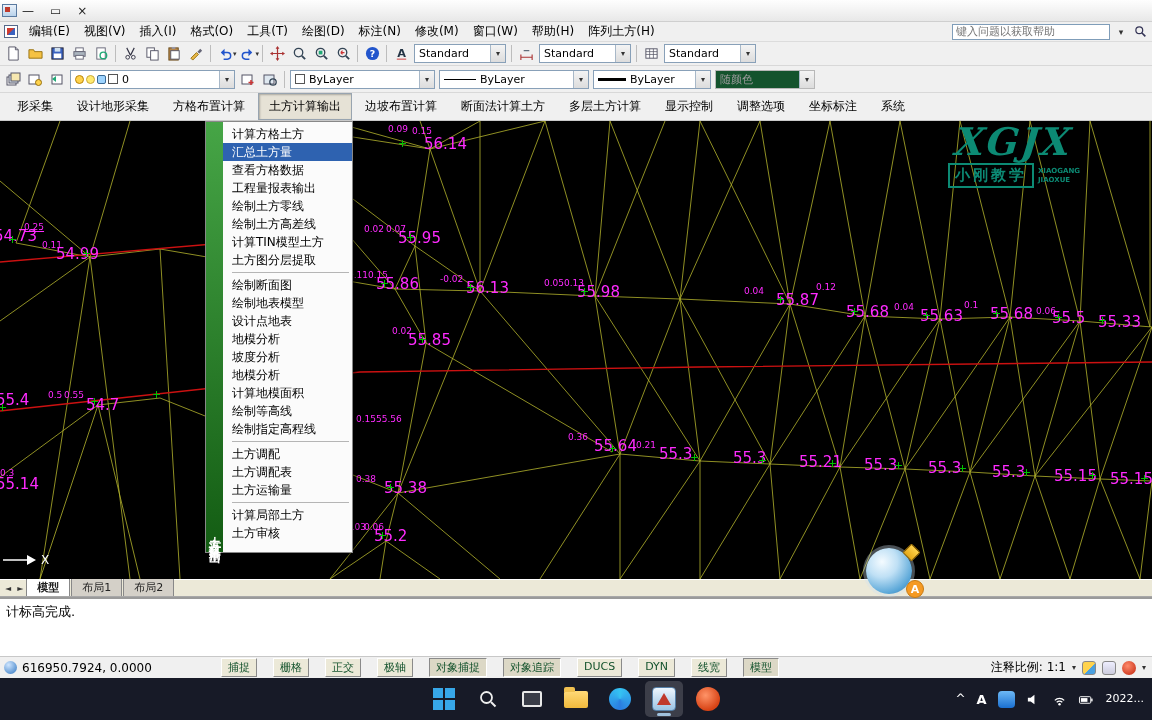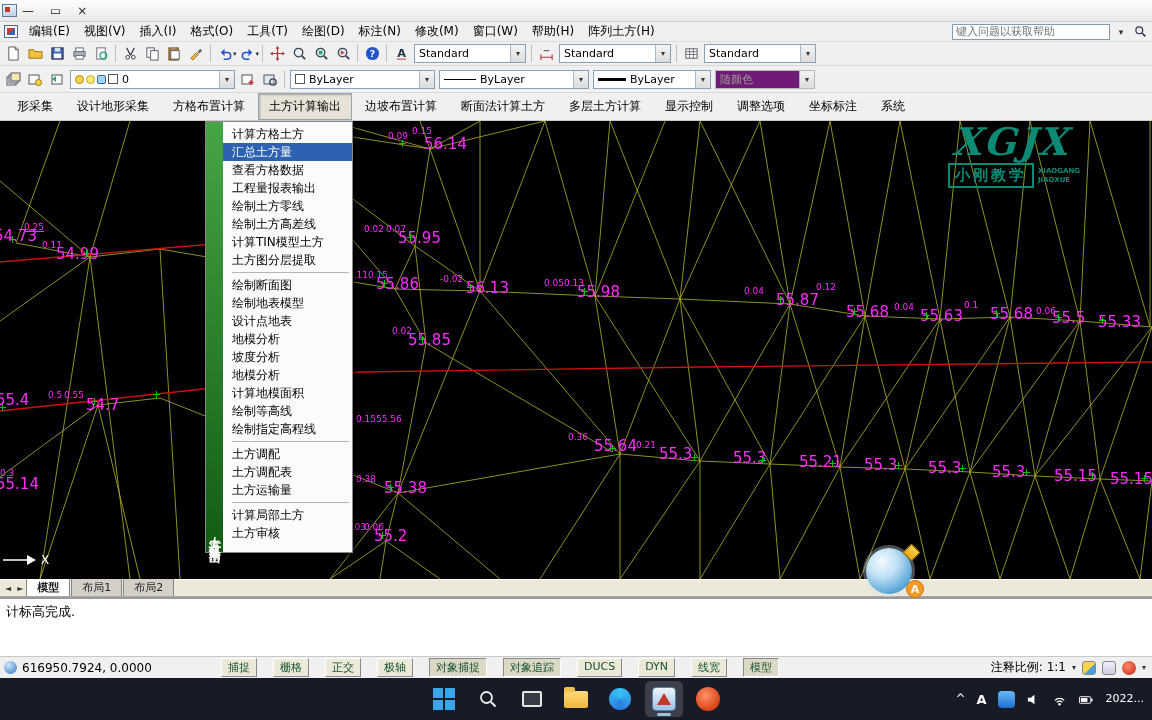--- a/index.html
+++ b/index.html
@@ -31,22 +31,22 @@
   .toolbar { display:flex; align-items:center; background:#f0f0f0; border-bottom:1px solid #d8d8d8; padding:0 2px; }
   .tb1 { height:24px; } .tb2 { height:27px; }
   .tbtn { width:22px; height:21px; display:flex; align-items:center; justify-content:center; border:1px solid transparent; border-radius:2px; }
   .tbtn svg { display:block; }
   .tsep { width:1px; height:17px; background:#bdbdbd; margin:0 3px; }
   .drop-mini { font-size:7px; color:#333; margin-left:-3px; }
   .combo { height:19px; background:#fff; border:1px solid #88a0b8; display:flex; align-items:center;
     font-size:11px; padding-left:4px; margin:0 2px; color:#000; white-space:nowrap; }
   .combo .arrow { margin-left:auto; width:15px; align-self:stretch; background:linear-gradient(#f4f4f4,#dcdcdc);
     border-left:1px solid #a8b8c8; display:flex; align-items:center; justify-content:center; font-size:8px; color:#333; }
-  .w112 { width:112px; } .w165 { width:165px; } .w145 { width:145px; } .w150 { width:150px; } .w118 { width:118px; } .w100 { width:100px; }
-  .combo.disabled { background:#701a75; color:#9a9a9a; border-color:#b8b8b8;gap:25px; }
+  .w112 { width:92px; } .w165 { width:165px; } .w145 { width:145px; } .w150 { width:150px; } .w118 { width:118px; } .w100 { width:100px; }
+  .combo.disabled { background:#14532d; color:#9a9a9a; border-color:#b8b8b8;gap:25px; }
   .sw { width:10px; height:10px; border:1px solid #555; background:#fff; margin-right:4px; flex:0 0 auto; }
   .li { width:9px; height:9px; margin-right:2px; border-radius:50%; flex:0 0 auto; }
   .li.bulb { background:#ffd34d; border:1px solid #b8860b; }
   .li.sun  { background:#ffea70; border:1px solid #c8a838; }
   .li.frz  { background:#9ed4ff; border:1px solid #3a6a96; border-radius:2px; }
   .lt-line { width:32px; border-top:1px solid #000; margin-right:4px; }
   .lw-line { width:28px; height:3px; background:#000; margin-right:4px; }
 
   
   .ribbon { height:28px; background:#f0f0f0; border-bottom:1px solid #c9c9c9; display:flex; align-items:center; padding-left:12px; }
@@ -447,21 +447,21 @@
         <span class="dwg-label lg" style="left: 864px; top: 337px;">55.3</span>
         <span class="dwg-label lg" style="left: 928px; top: 340px;">55.3</span>
         <span class="dwg-label lg" style="left: 992px; top: 344px;">55.3</span>
         <span class="dwg-label lg" style="left: 1054px; top: 348px;">55.15</span>
         <span class="dwg-label lg" style="left: 1110px; top: 351px;">55.15</span>
         <span class="dwg-label lg" style="left: 384px; top: 360px;">55.38</span>
         <span class="dwg-label lg" style="left: 374px; top: 408px;">55.2</span>
         <span class="dwg-label lg" style="left: -4px; top: 272px;">55.4</span>
         <span class="dwg-label lg" style="left: 86px; top: 277px;">54.7</span>
         <span class="dwg-label lg" style="left: -4px; top: 356px;">55.14</span>
-        <span class="dwg-label sm" style="left: 388px; top: 11px;">0.09</span>
+        <span class="dwg-label sm" style="left: 388px; top: 4px;">0.09</span>
         <span class="dwg-label sm" style="left: 412px; top: 6px;">0.15</span>
         <span class="dwg-label sm" style="left: 364px; top: 104px;">0.02</span>
         <span class="dwg-label sm" style="left: 386px; top: 104px;">0.07</span>
         <span class="dwg-label sm" style="left: 348px; top: 150px;">0.11</span>
         <span class="dwg-label sm" style="left: 368px; top: 150px;">0.15</span>
         <span class="dwg-label sm" style="left: 440px; top: 154px;">-0.02</span>
         <span class="dwg-label sm" style="left: 544px; top: 158px;">0.05</span>
         <span class="dwg-label sm" style="left: 564px; top: 158px;">0.13</span>
         <span class="dwg-label sm" style="left: 744px; top: 166px;">0.04</span>
         <span class="dwg-label sm" style="left: 816px; top: 162px;">0.12</span>

